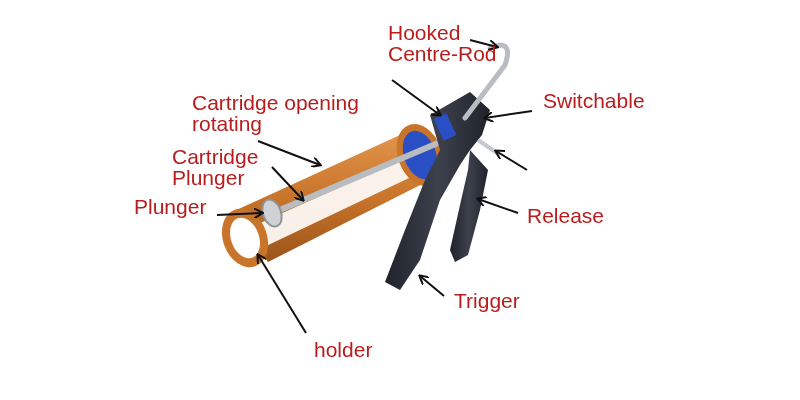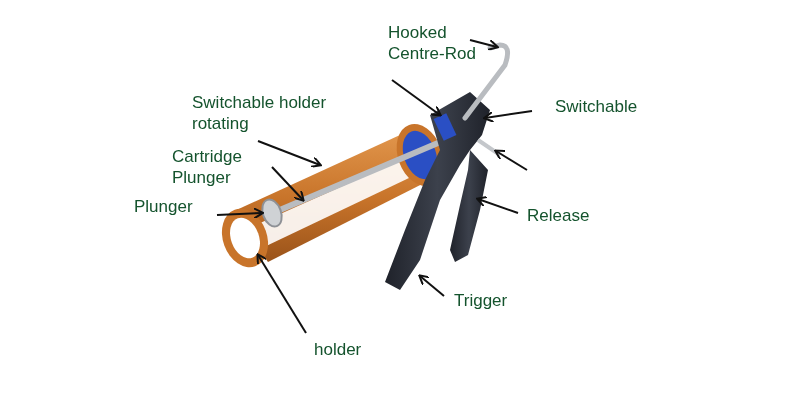--- a/index.html
+++ b/index.html
@@ -1,18 +1,18 @@
 <!DOCTYPE html>
 <html><head>
 <meta charset="utf-8">
 <style>
   html,body{margin:0;padding:0;background:#ffffff;}
   body{width:800px;height:400px;position:relative;overflow:hidden;font-family:"Liberation Sans",sans-serif;}
   #stage{position:absolute;left:0;top:0;width:800px;height:400px;}
-  .lbl{position:absolute;font-size:17px;line-height:21px;color:#14532d;white-space:nowrap;}
+  .lbl{position:absolute;font-size:21px;line-height:21px;color:#b91c1c;white-space:nowrap;}
 </style>
 </head>
 <body>
 
 <div id="stage">
   <svg width="800" height="400" viewBox="0 0 800 400">
     <defs>
       <linearGradient id="orangeG" x1="0" y1="0" x2="0" y2="1">
         <stop offset="0" stop-color="#e0944a"></stop>
         <stop offset="0.5" stop-color="#c8742a"></stop>
@@ -64,27 +64,27 @@
       <line x1="444" y1="296" x2="420" y2="276" marker-end="url(#ah)"></line>
       <line x1="306" y1="333" x2="258" y2="255" marker-end="url(#ah)"></line>
     </g>
   </svg>
 
   <div class="lbl" style="left:388px;top:22px;">
     <div>Hooked</div>
     <div>Centre-Rod</div>
   </div>
   <div class="lbl" style="left:192px;top:92px;">
-    <div>Switchable holder</div>
+    <div>Cartridge opening</div>
     <div>rotating</div>
   </div>
   <div class="lbl" style="left:172px;top:146px;">
     <div>Cartridge</div>
     <div>Plunger</div>
   </div>
   <div class="lbl" style="left:134px;top:196px;">Plunger</div>
-  <div class="lbl" style="left:543px;top:96px;margin-left:12px;">
+  <div class="lbl" style="left:543px;top:90px;">
     <div>Switchable</div>
   </div>
   <div class="lbl" style="left:527px;top:205px;">Release</div>
   <div class="lbl" style="left:454px;top:290px;">Trigger</div>
   <div class="lbl" style="left:314px;top:339px;">holder</div>
 </div>
 
 </body></html>

